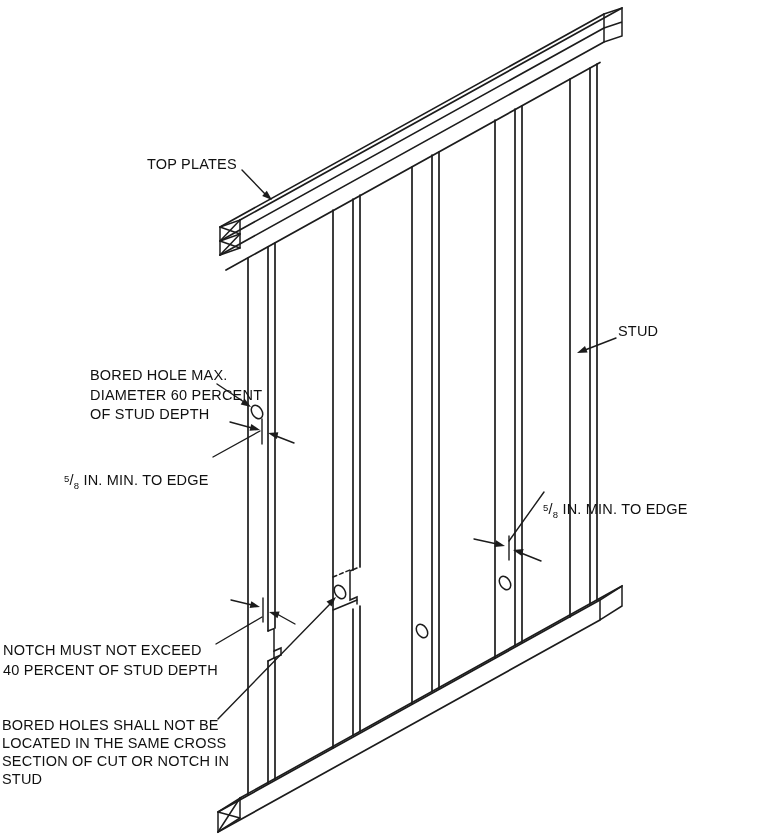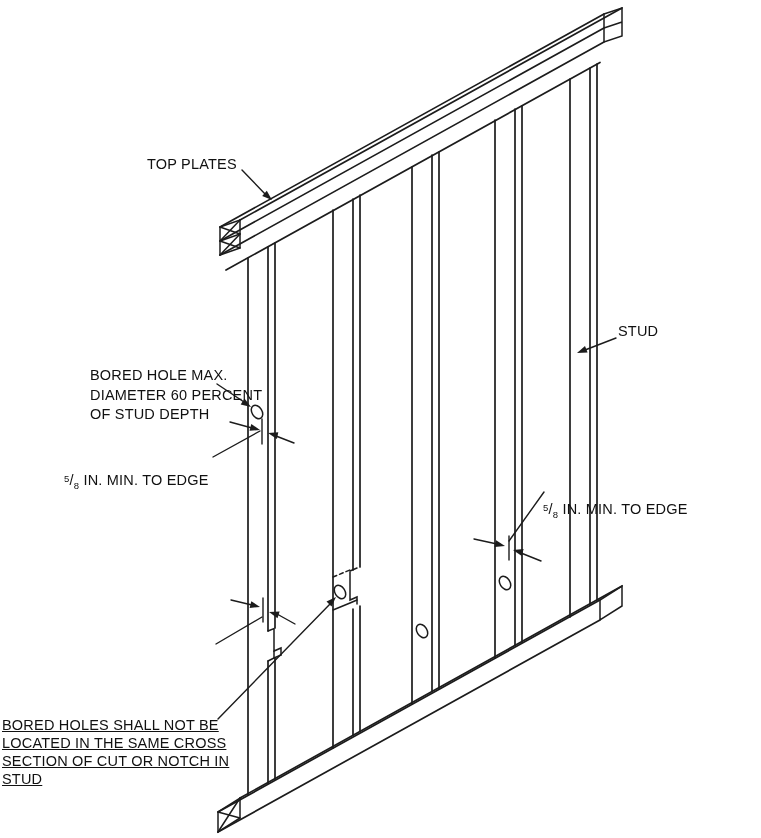--- a/index.html
+++ b/index.html
@@ -8,21 +8,21 @@
     font-family:"Liberation Sans","DejaVu Sans",sans-serif;
   }
   #stage svg{position:absolute;left:0;top:0;}
   .lbl{
     position:absolute;
     font:400 14.5px/19.5px "Liberation Sans","DejaVu Sans",sans-serif;
     color:#111111;
     letter-spacing:0.2px;
     white-space:pre-line;
   }
-  .lbl.tight{line-height:18px;text-decoration:underline;}
+  .lbl.tight{line-height:18px;}
   .frac-lbl sup{font-size:9.5px;vertical-align:top;position:relative;top:-2px;}
   .frac-lbl sub{font-size:9.5px;vertical-align:sub;}
   .frac-lbl .slash{font-size:14.5px;}
 </style>
 </head>
 <body>
 
 <div id="stage">
 
   <svg width="761" height="838" viewBox="0 0 761 838" fill="none" stroke="#1c1c1c" stroke-width="1.7" stroke-linecap="round">
@@ -164,19 +164,21 @@
 OF STUD DEPTH</div>
 
   <div class="lbl frac-lbl" style="left:64px;top:451px;">
     <sup>5</sup><span class="slash">/</span><sub>8</sub><span> IN. MIN. TO EDGE</span>
   </div>
 
   <div class="lbl frac-lbl" style="left:543px;top:480px;">
     <sup>5</sup><span class="slash">/</span><sub>8</sub><span> IN. MIN. TO EDGE</span>
   </div>
 
+  <div class="lbl" style="left:3px;top:641px;">NOTCH MUST NOT EXCEED
+40 PERCENT OF STUD DEPTH</div>
 
   <div class="lbl tight" style="left:2px;top:716px;">BORED HOLES SHALL NOT BE
 LOCATED IN THE SAME CROSS
 SECTION OF CUT OR NOTCH IN
 STUD</div>
 
 </div>
 
 </body></html>

